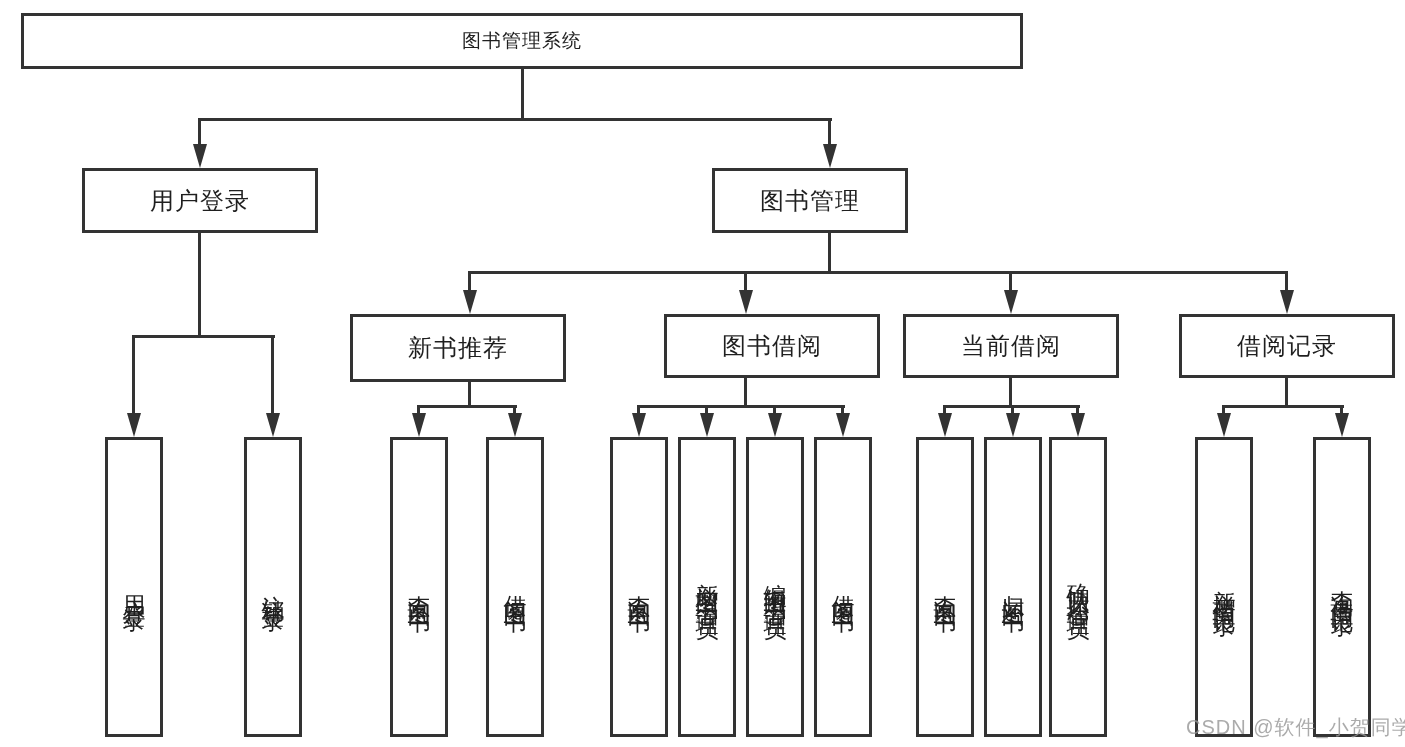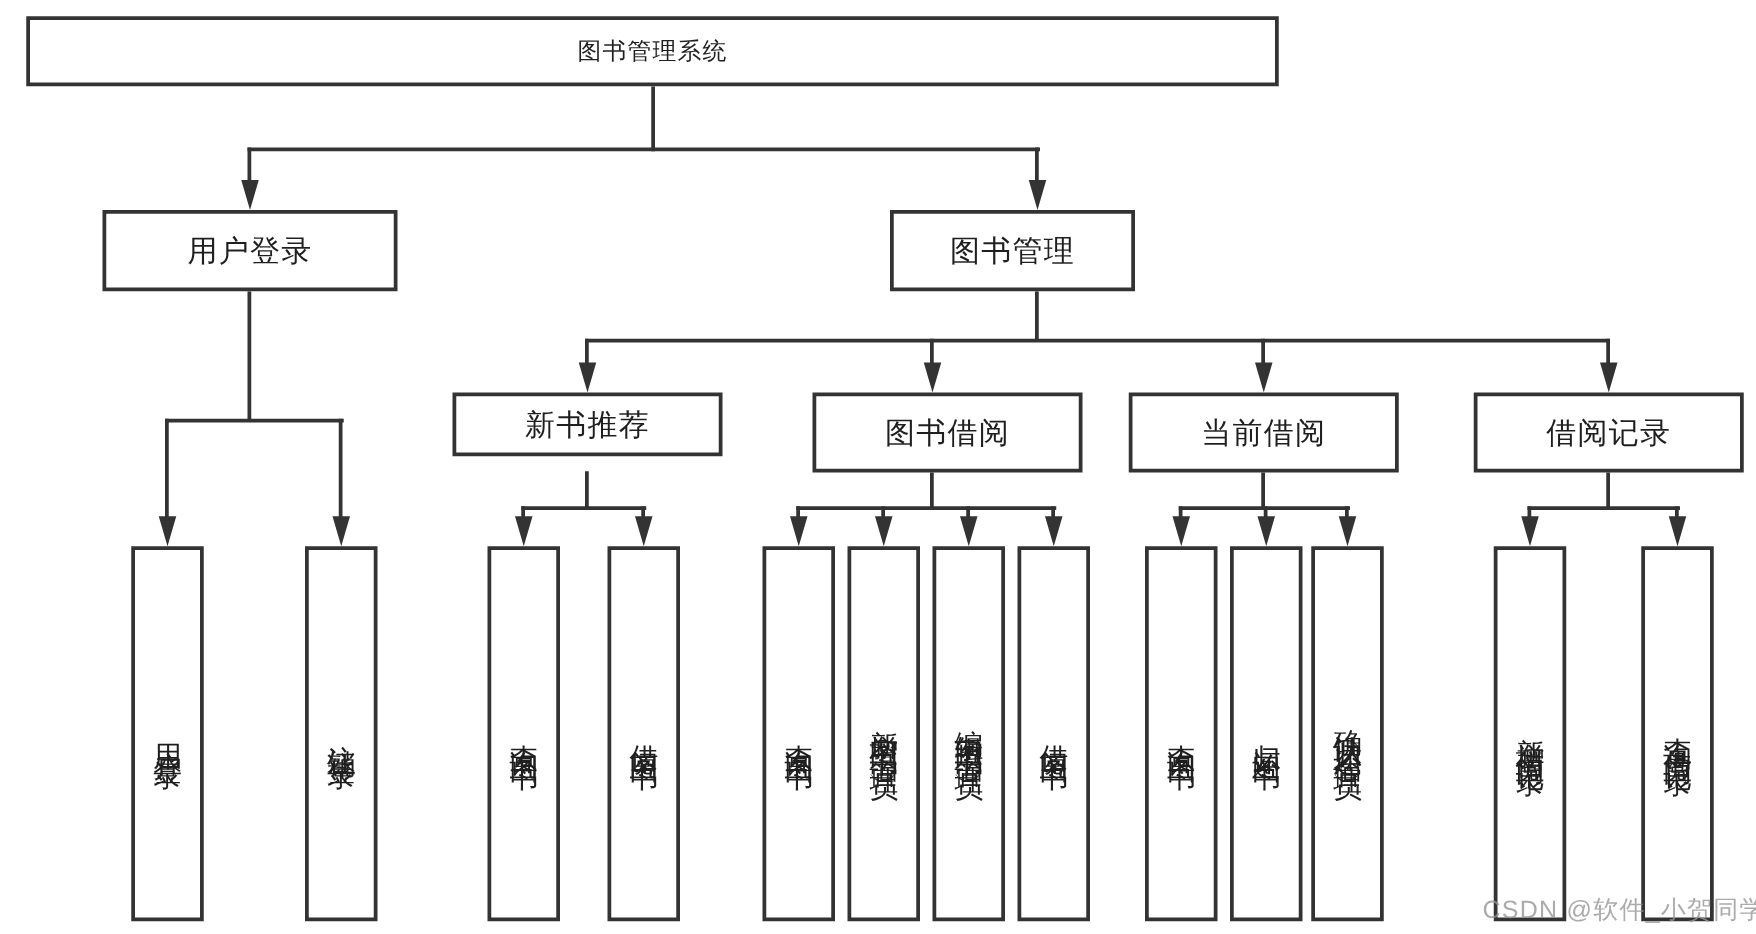--- a/index.html
+++ b/index.html
@@ -80,22 +80,22 @@
   <div class="hl" style="left:468px;top:271px;width:820px"></div>
   <div class="vl" style="left:468px;top:271px;height:21px"></div>
   <div class="ar" style="left:463px;top:290px"></div>
   <div class="vl" style="left:744px;top:271px;height:21px"></div>
   <div class="ar" style="left:739px;top:290px"></div>
   <div class="vl" style="left:1009px;top:271px;height:21px"></div>
   <div class="ar" style="left:1004px;top:290px"></div>
   <div class="vl" style="left:1285px;top:271px;height:21px"></div>
   <div class="ar" style="left:1280px;top:290px"></div>
 
-  <div class="box" style="left:362px;top:314px;width:216px;height:51px">新书推荐</div>
-  <div class="box" style="left:650px;top:314px;width:216px;height:64px">图书借阅</div>
+  <div class="box" style="left:350px;top:314px;width:216px;height:68px">新书推荐</div>
+  <div class="box" style="left:664px;top:314px;width:216px;height:64px">图书借阅</div>
   <div class="box" style="left:1179px;top:314px;width:216px;height:64px">借阅记录</div>
   <div class="box" style="left:903px;top:314px;width:216px;height:64px">当前借阅</div>
 
   <div class="vl" style="left:468px;top:377px;height:30px"></div>
   <div class="hl" style="left:417px;top:405px;width:100px"></div>
   <div class="vl" style="left:417px;top:405px;height:10px"></div>
   <div class="ar" style="left:412px;top:413px"></div>
   <div class="vl" style="left:513px;top:405px;height:10px"></div>
   <div class="ar" style="left:508px;top:413px"></div>
 

